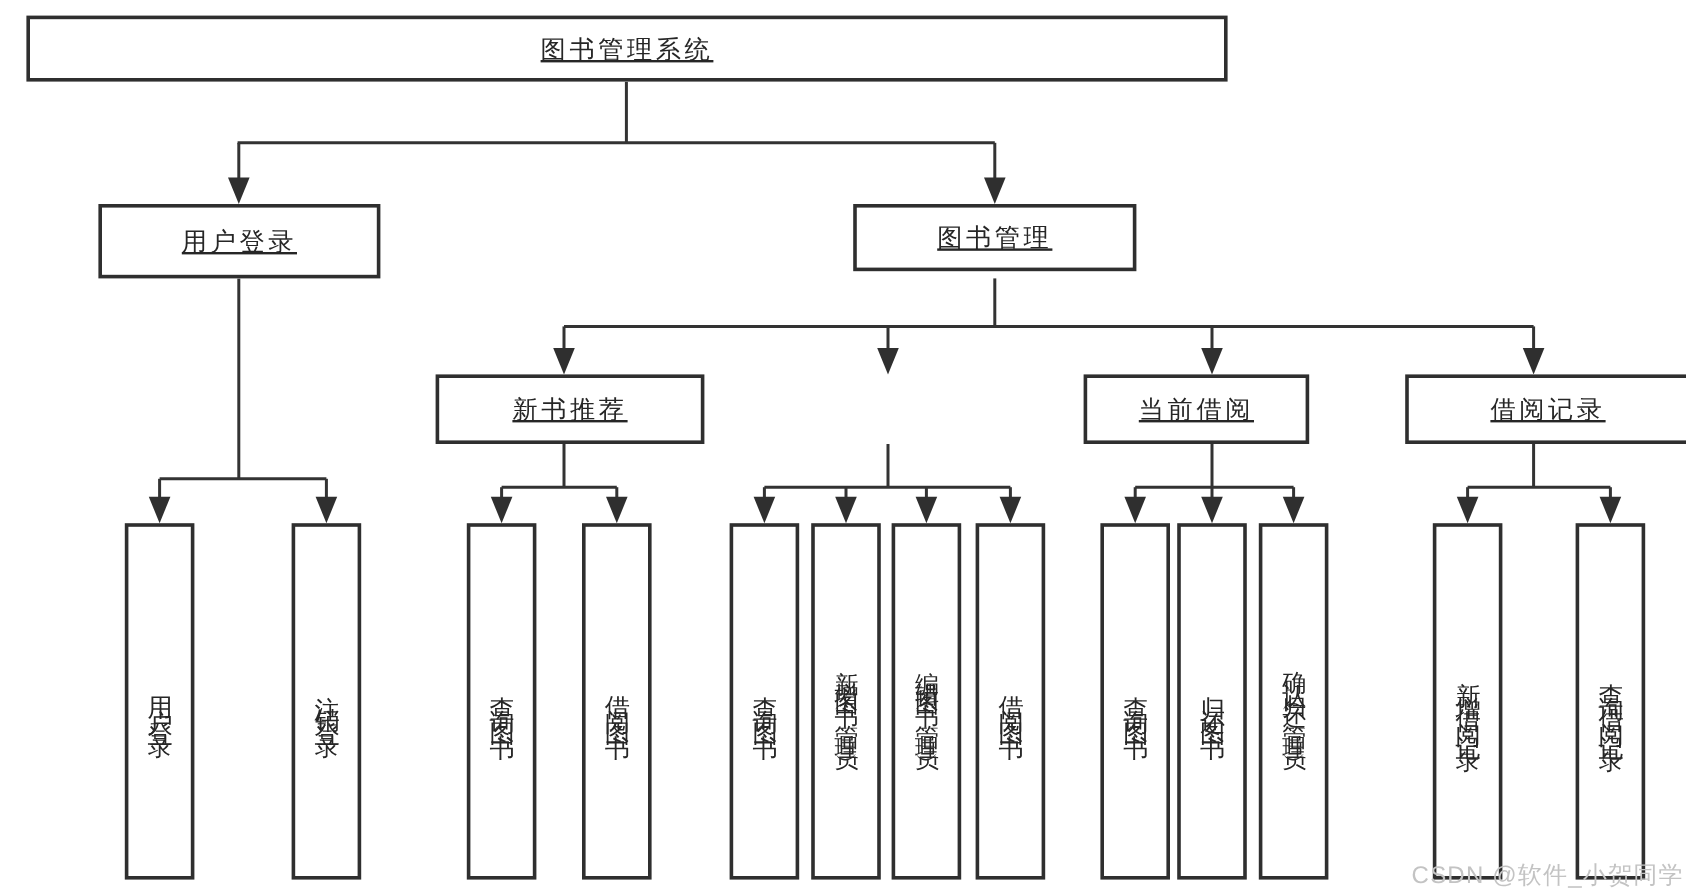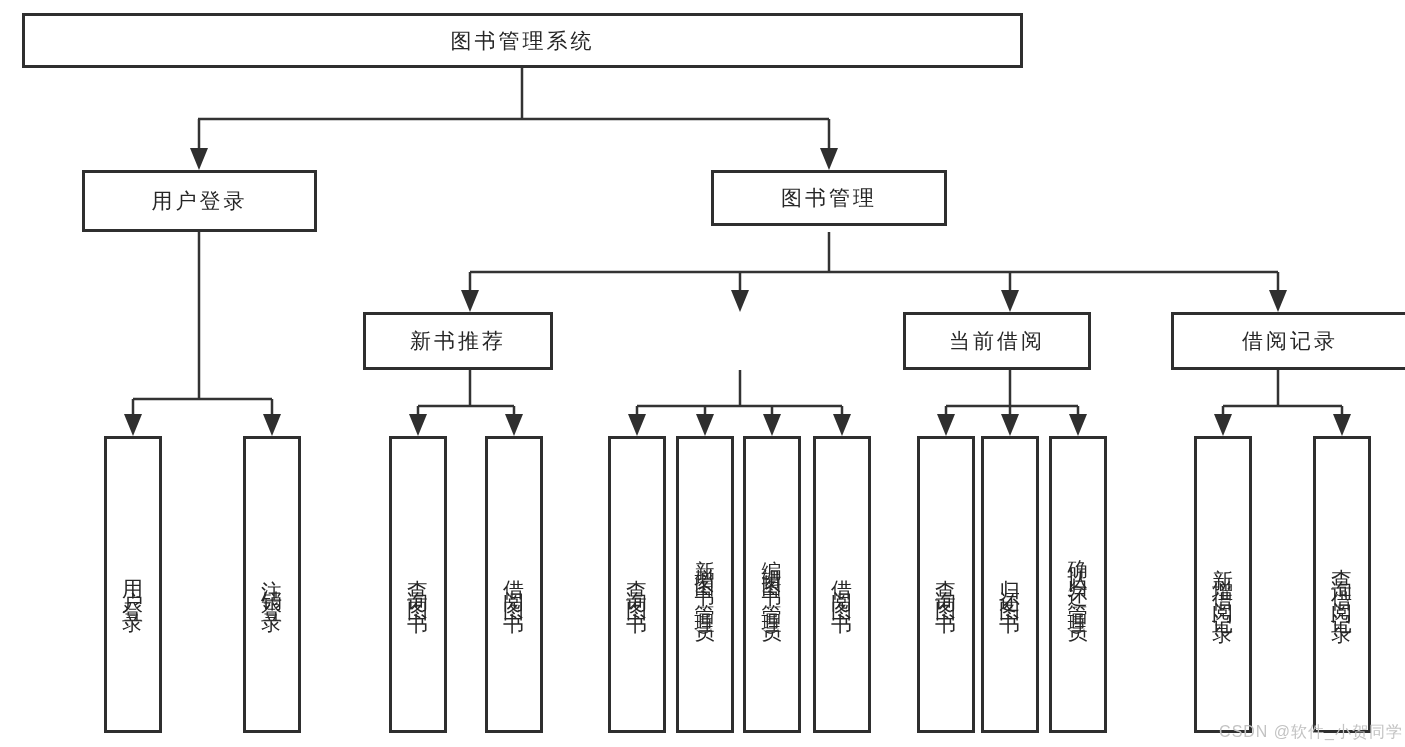--- a/index.html
+++ b/index.html
@@ -22,20 +22,21 @@
   }
   .node {
     position: absolute;
     box-sizing: border-box;
     border: 3px solid #2f2f2f;
     background: #ffffff;
     display: flex;
     align-items: center;
     justify-content: center;
     color: #262626;
+    text-decoration: underline;
   }
   .node .hlabel {
     font-size: 21px;
     letter-spacing: 3px;
     white-space: nowrap;
     color: #262626;
   }
   .leaf {
     position: absolute;
     box-sizing: border-box;
@@ -59,21 +60,21 @@
     white-space: nowrap;
   }
   .leaf.long .vlabel {
     font-size: 20px;
     letter-spacing: 9px;
   }
   .watermark {
     position: absolute;
     right: 2px;
     bottom: 4px;
-    font-size: 16px;
+    font-size: 20px;
     color: #c3c3c3;
     letter-spacing: 1px;
     z-index: 5;
     white-space: nowrap;
   }
 </style>
 </head>
 <body>
 
 <div class="stage">
@@ -151,21 +152,21 @@
     <span class="hlabel">图书管理系统</span>
   </div>
 
   <div class="node" style="left:82px; top:170px; width:235px; height:62px;">
     <span class="hlabel">用户登录</span>
   </div>
   <div class="node" style="left:711px; top:170px; width:236px; height:56px;">
     <span class="hlabel">图书管理</span>
   </div>
 
-  <div class="node" style="left:363px; top:312px; width:190px; height:58px;">
+  <div class="node" style="left:363px; top:312px; width:224px; height:58px;">
     <span class="hlabel">新书推荐</span>
   </div>
   <div class="node" style="left:903px; top:312px; width:188px; height:58px;">
     <span class="hlabel">当前借阅</span>
   </div>
   <div class="node" style="left:1171px; top:312px; width:238px; height:58px;">
     <span class="hlabel">借阅记录</span>
   </div>
 
   <div class="leaf" style="left:104px;">

